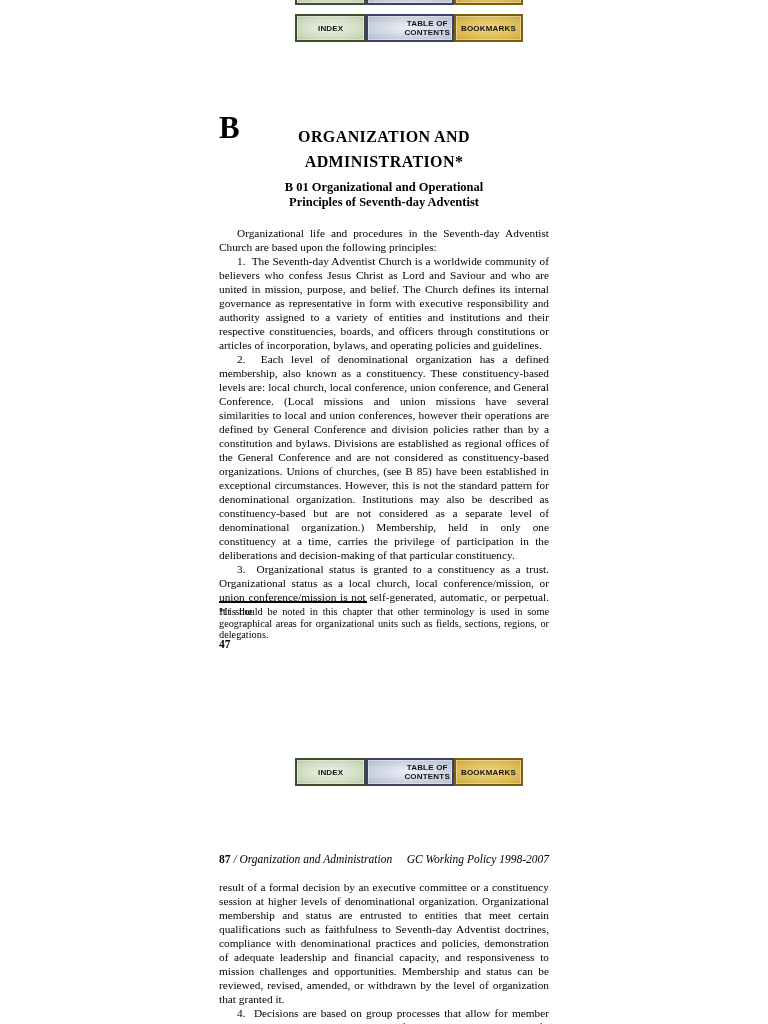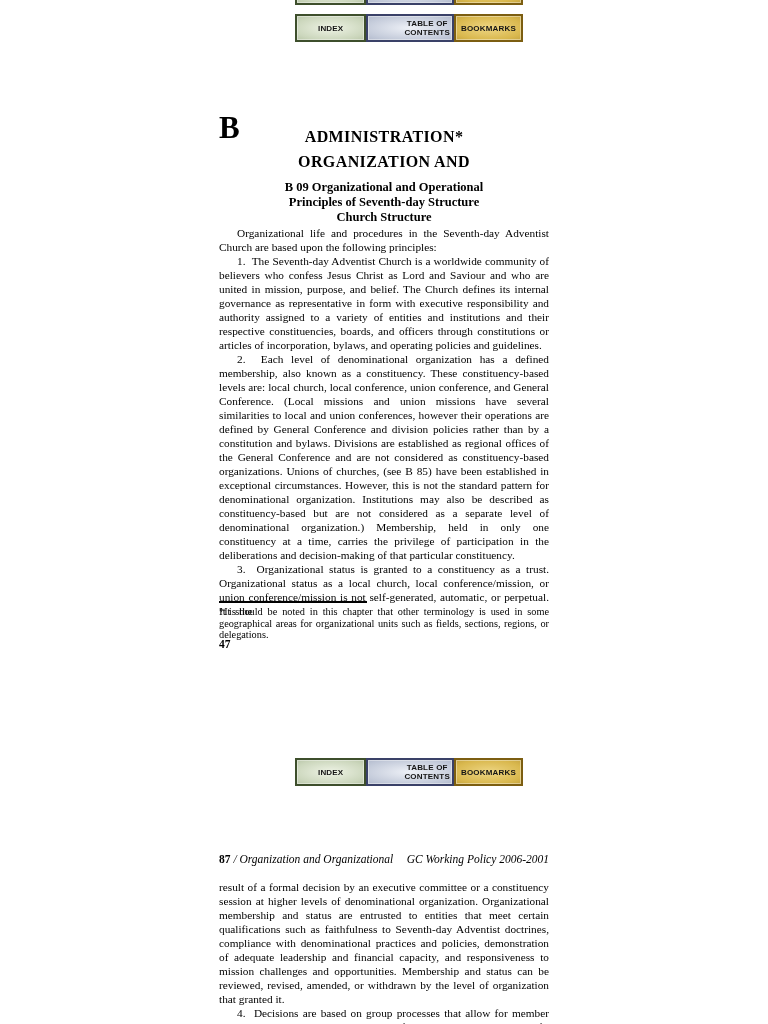--- a/index.html
+++ b/index.html
@@ -95,28 +95,27 @@
 
   <div class="navbar" style="top:14px">
     <button class="navbtn green">INDEX</button>
     <button class="navbtn blue">TABLE OF CONTENTS</button>
     <button class="navbtn gold">BOOKMARKS</button>
   </div>
 
   <div class="chapter-letter">B</div>
 
   <div class="doc-title">
+    <div>ORGANIZATION AND</div>
     <div>ADMINISTRATION*</div>
-    <div>ORGANIZATION AND</div>
   </div>
 
   <div class="section-heading">
-    <div>B 09 Organizational and Operational</div>
-    <div>Principles of Seventh-day Structure</div>
-    <div>Church Structure</div>
+    <div>B 01 Organizational and Operational</div>
+    <div>Principles of Seventh-day Adventist</div>
   </div>
 
   <div class="bodytext body-p1">
     <p class="indent">Organizational life and procedures in the Seventh-day Adventist Church are based upon the following principles:</p>
     <p class="indent">1.&nbsp;&nbsp;The Seventh-day Adventist Church is a worldwide community of believers who confess Jesus Christ as Lord and Saviour and who are united in mission, purpose, and belief. The Church defines its internal governance as representative in form with executive responsibility and authority assigned to a variety of entities and institutions and their respective constituencies, boards, and officers through constitutions or articles of incorporation, bylaws, and operating policies and guidelines.</p>
     <p class="indent">2.&nbsp;&nbsp;Each level of denominational organization has a defined membership, also known as a constituency. These constituency-based levels are: local church, local conference, union conference, and General Conference. (Local missions and union missions have several similarities to local and union conferences, however their operations are defined by General Conference and division policies rather than by a constitution and bylaws. Divisions are established as regional offices of the General Conference and are not considered as constituency-based organizations. Unions of churches, (see B 85) have been established in exceptional circumstances. However, this is not the standard pattern for denominational organization. Institutions may also be described as constituency-based but are not considered as a separate level of denominational organization.) Membership, held in only one constituency at a time, carries the privilege of participation in the deliberations and decision-making of that particular constituency.</p>
     <p class="indent">3.&nbsp;&nbsp;Organizational status is granted to a constituency as a trust. Organizational status as a local church, local conference/mission, or union conference/mission is not self-generated, automatic, or perpetual. It is the</p>
   </div>
 
   <div class="footnote-rule"></div>
@@ -125,23 +124,23 @@
 
   <div class="navbar" style="top:758px">
     <button class="navbtn green">INDEX</button>
     <button class="navbtn blue">TABLE OF CONTENTS</button>
     <button class="navbtn gold">BOOKMARKS</button>
   </div>
 
   <div class="running-header">
     <span>
       <span class="num">87</span>
-      <i>/ Organization and Organizational</i>
+      <i>/ Organization and Administration</i>
     </span>
-    <i>GC Working Policy 2006-2001</i>
+    <i>GC Working Policy 1998-2007</i>
   </div>
 
   <div class="bodytext body-p2">
     <p>result of a formal decision by an executive committee or a constituency session at higher levels of denominational organization. Organizational membership and status are entrusted to entities that meet certain qualifications such as faithfulness to Seventh-day Adventist doctrines, compliance with denominational practices and policies, demonstration of adequate leadership and financial capacity, and responsiveness to mission challenges and opportunities. Membership and status can be reviewed, revised, amended, or withdrawn by the level of organization that granted it.</p>
     <p class="indent">4.&nbsp;&nbsp;Decisions are based on group processes that allow for member participation. Each individual member of a local church has the right of</p>
   </div>
 
 </div>
 
 </body></html>

